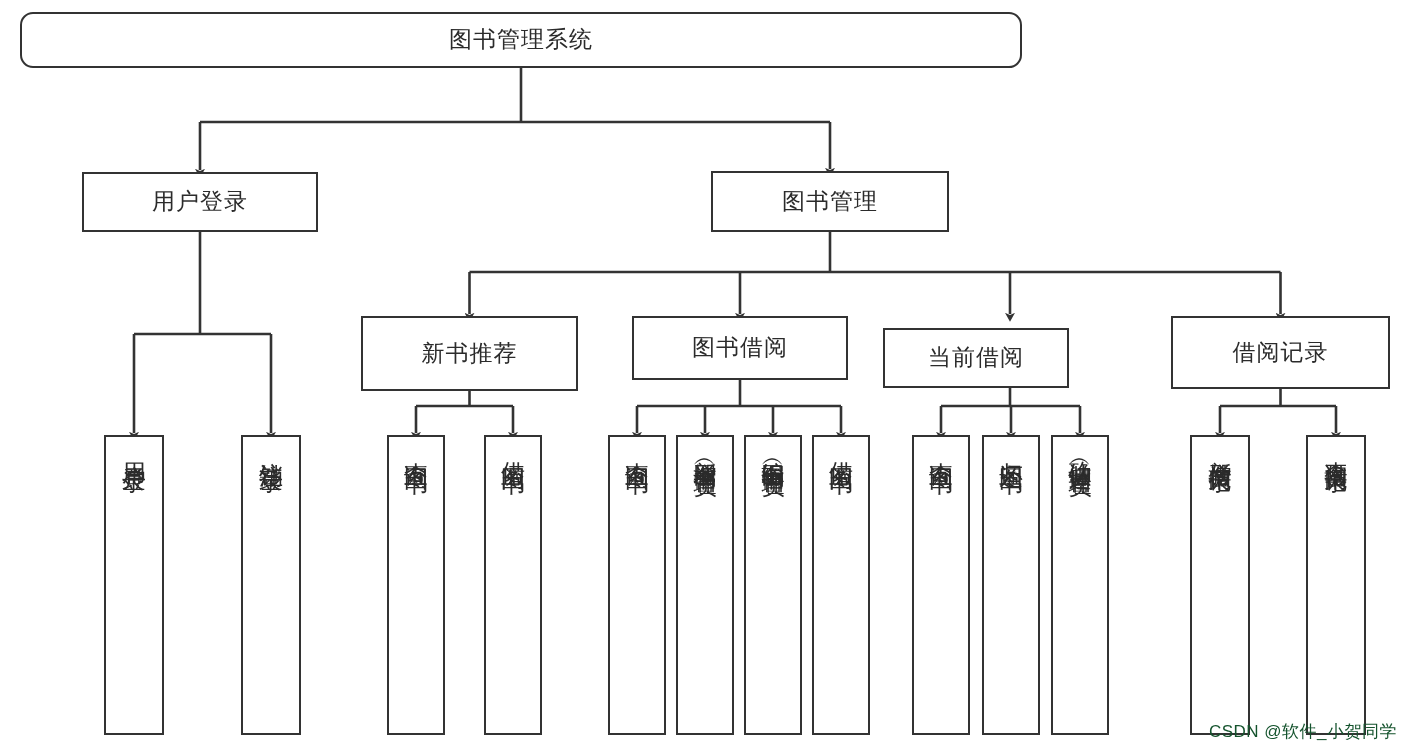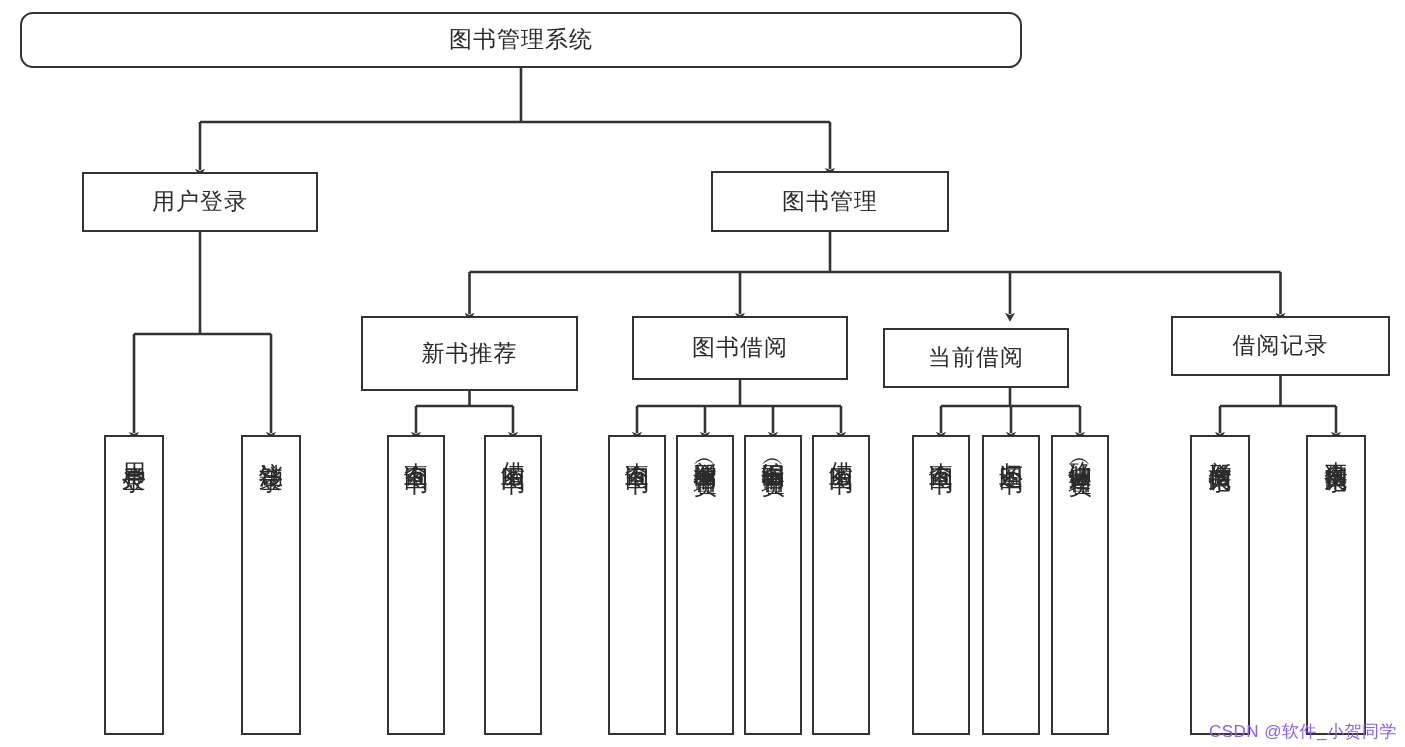--- a/index.html
+++ b/index.html
@@ -58,21 +58,21 @@
   }
   .node.vert.tall .label {
     font-size: 23px;
     letter-spacing: 2px;
   }
   #watermark {
     position: absolute;
     right: 8px;
     bottom: 4px;
     font-size: 17px;
-    color: #8b5cf6;
+    color: #14532d;
     letter-spacing: 0.5px;
     white-space: nowrap;
   }
 </style>
 </head>
 <body>
 
 <div id="canvas">
   <svg id="edges" viewBox="0 0 1405 747" xmlns="http://www.w3.org/2000/svg">
     <defs>
@@ -129,21 +129,21 @@
       </div>
       <div class="node horiz" style="left: 361px; top: 316px; width: 217px; height: 75px;">
         <span class="label">新书推荐</span>
       </div>
       <div class="node horiz" style="left: 632px; top: 316px; width: 216px; height: 64px;">
         <span class="label">图书借阅</span>
       </div>
       <div class="node horiz" style="left: 883px; top: 316px; width: 186px; height: 60px; margin-top: 12px;">
         <span class="label">当前借阅</span>
       </div>
-      <div class="node horiz" style="left: 1171px; top: 316px; width: 219px; height: 60px;">
+      <div class="node horiz" style="left: 1171px; top: 316px; width: 219px; height: 73px;">
         <span class="label">借阅记录</span>
       </div>
       <div class="node vert" style="left: 104px; top: 435px; width: 60px; height: 300px;">
         <span class="label">用户登录</span>
       </div>
       <div class="node vert" style="left: 241px; top: 435px; width: 60px; height: 300px;">
         <span class="label">注销登录</span>
       </div>
       <div class="node vert" style="left: 387px; top: 435px; width: 58px; height: 300px;">
         <span class="label">查询图书</span>

